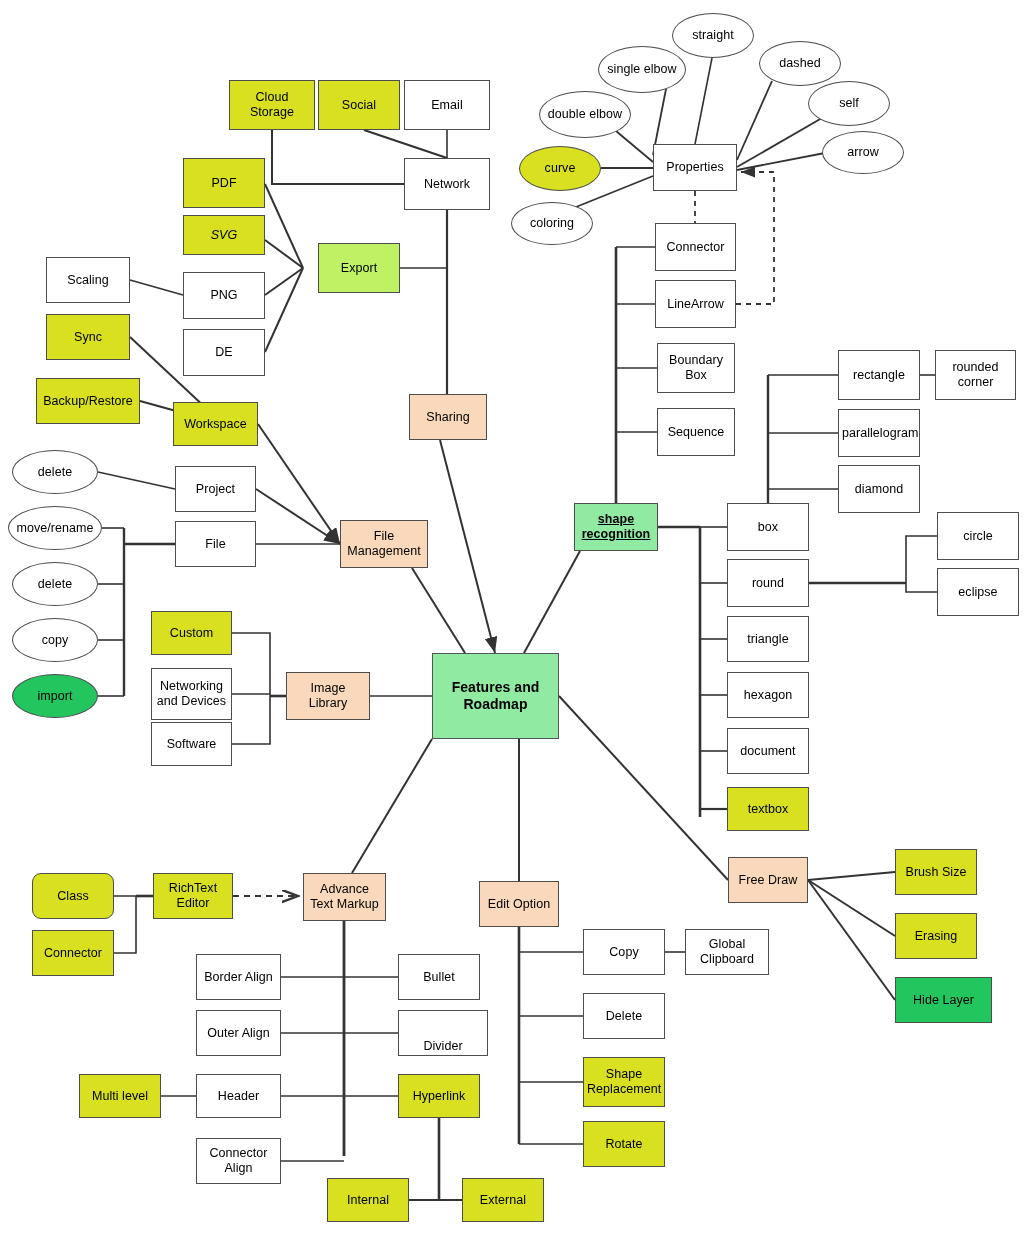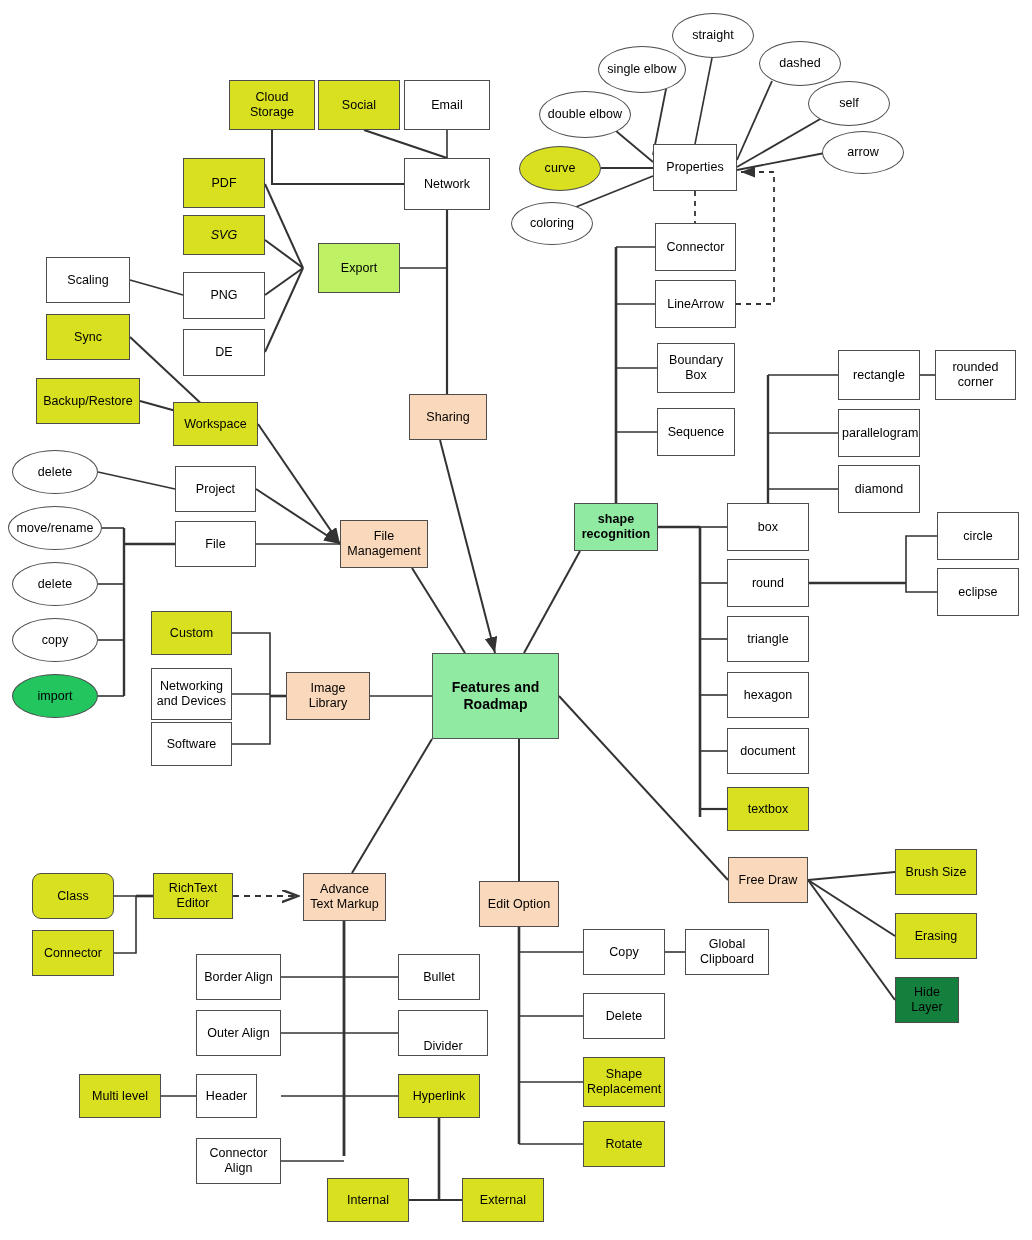--- a/index.html
+++ b/index.html
@@ -312,21 +312,21 @@
       </div>
       <div class="node" style="left: 655px; top: 280px; width: 81px; height: 48px; background: rgb(255, 255, 255);">
         <span>LineArrow</span>
       </div>
       <div class="node" style="left: 657px; top: 343px; width: 78px; height: 50px; background: rgb(255, 255, 255);">
         <span>Boundary Box</span>
       </div>
       <div class="node" style="left: 657px; top: 408px; width: 78px; height: 48px; background: rgb(255, 255, 255);">
         <span>Sequence</span>
       </div>
-      <div class="node sub" style="left: 574px; top: 503px; width: 84px; height: 48px; background: rgb(144, 234, 162);">
+      <div class="node sub" style="left: 574px; top: 503px; width: 84px; height: 48px; background: rgb(144, 234, 162); text-decoration: underline;">
         <span>shape recognition</span>
       </div>
       <div class="node" style="left: 838px; top: 350px; width: 82px; height: 50px; background: rgb(255, 255, 255);">
         <span>rectangle</span>
       </div>
       <div class="node" style="left: 935px; top: 350px; width: 81px; height: 50px; background: rgb(255, 255, 255);">
         <span>rounded corner</span>
       </div>
       <div class="node" style="left: 838px; top: 409px; width: 82px; height: 48px; background: rgb(255, 255, 255);">
         <span>parallelogram</span>
@@ -360,21 +360,21 @@
       </div>
       <div class="node" style="left: 728px; top: 857px; width: 80px; height: 46px; background: rgb(250, 216, 187);">
         <span>Free Draw</span>
       </div>
       <div class="node" style="left: 895px; top: 849px; width: 82px; height: 46px; background: rgb(216, 224, 32);">
         <span>Brush Size</span>
       </div>
       <div class="node" style="left: 895px; top: 913px; width: 82px; height: 46px; background: rgb(216, 224, 32);">
         <span>Erasing</span>
       </div>
-      <div class="node" style="left: 895px; top: 977px; width: 64px; height: 46px; background: #15803d;">
+      <div class="node" style="left: 895px; top: 977px; width: 97px; height: 46px; background: #22c55e;">
         <span>Hide Layer</span>
       </div>
       <div class="node" style="left: 479px; top: 881px; width: 80px; height: 46px; background: rgb(250, 216, 187);">
         <span>Edit Option</span>
       </div>
       <div class="node" style="left: 583px; top: 929px; width: 82px; height: 46px; background: rgb(255, 255, 255);">
         <span>Copy</span>
       </div>
       <div class="node" style="left: 685px; top: 929px; width: 84px; height: 46px; background: rgb(255, 255, 255);">
         <span>Global Clipboard</span>
@@ -399,21 +399,21 @@
       </div>
       <div class="node" style="left: 32px; top: 930px; width: 82px; height: 46px; background: rgb(216, 224, 32);">
         <span>Connector</span>
       </div>
       <div class="node" style="left: 196px; top: 954px; width: 85px; height: 46px; background: rgb(255, 255, 255);">
         <span>Border Align</span>
       </div>
       <div class="node" style="left: 196px; top: 1010px; width: 85px; height: 46px; background: rgb(255, 255, 255);">
         <span>Outer Align</span>
       </div>
-      <div class="node" style="left: 196px; top: 1074px; width: 61px; height: 44px; background: rgb(255, 255, 255);">
+      <div class="node" style="left: 196px; top: 1074px; width: 85px; height: 44px; background: rgb(255, 255, 255);">
         <span>Header</span>
       </div>
       <div class="node" style="left: 196px; top: 1138px; width: 85px; height: 46px; background: rgb(255, 255, 255);">
         <span>Connector Align</span>
       </div>
       <div class="node" style="left: 79px; top: 1074px; width: 82px; height: 44px; background: rgb(216, 224, 32);">
         <span>Multi level</span>
       </div>
       <div class="node" style="left: 398px; top: 954px; width: 82px; height: 46px; background: rgb(255, 255, 255);">
         <span>Bullet</span>

